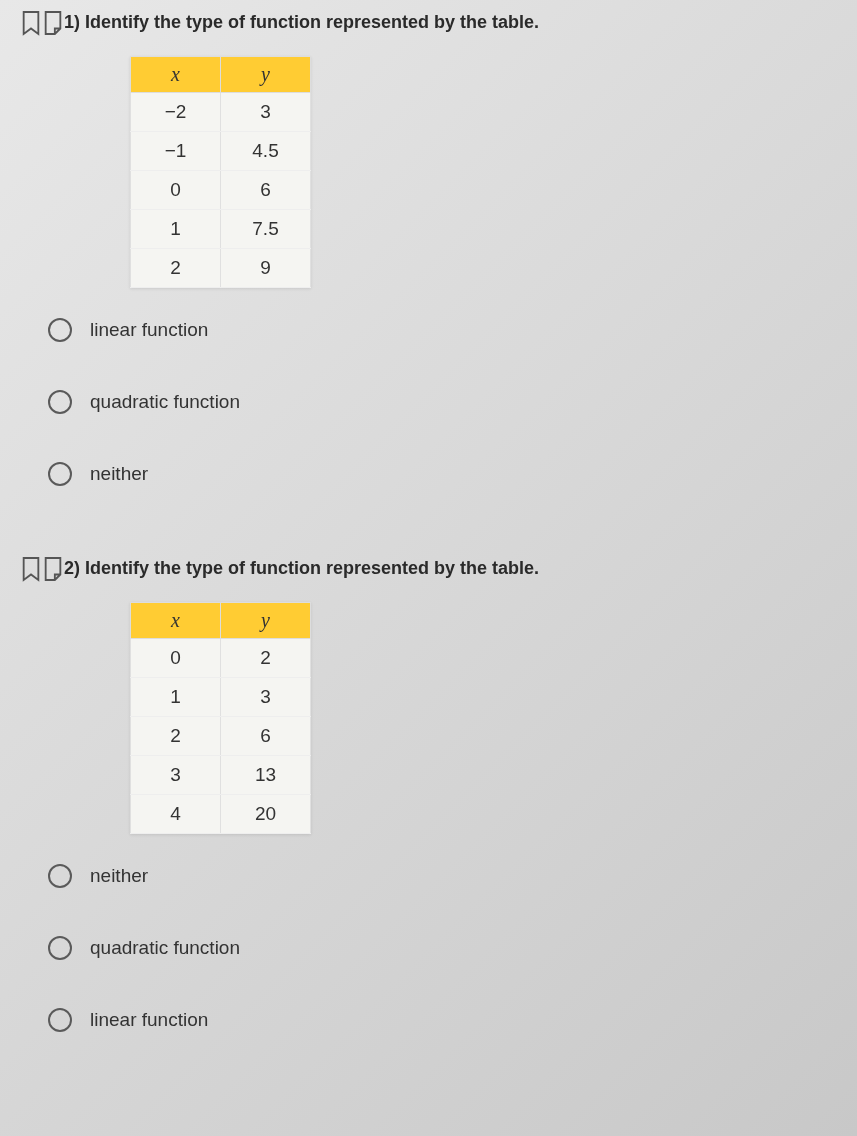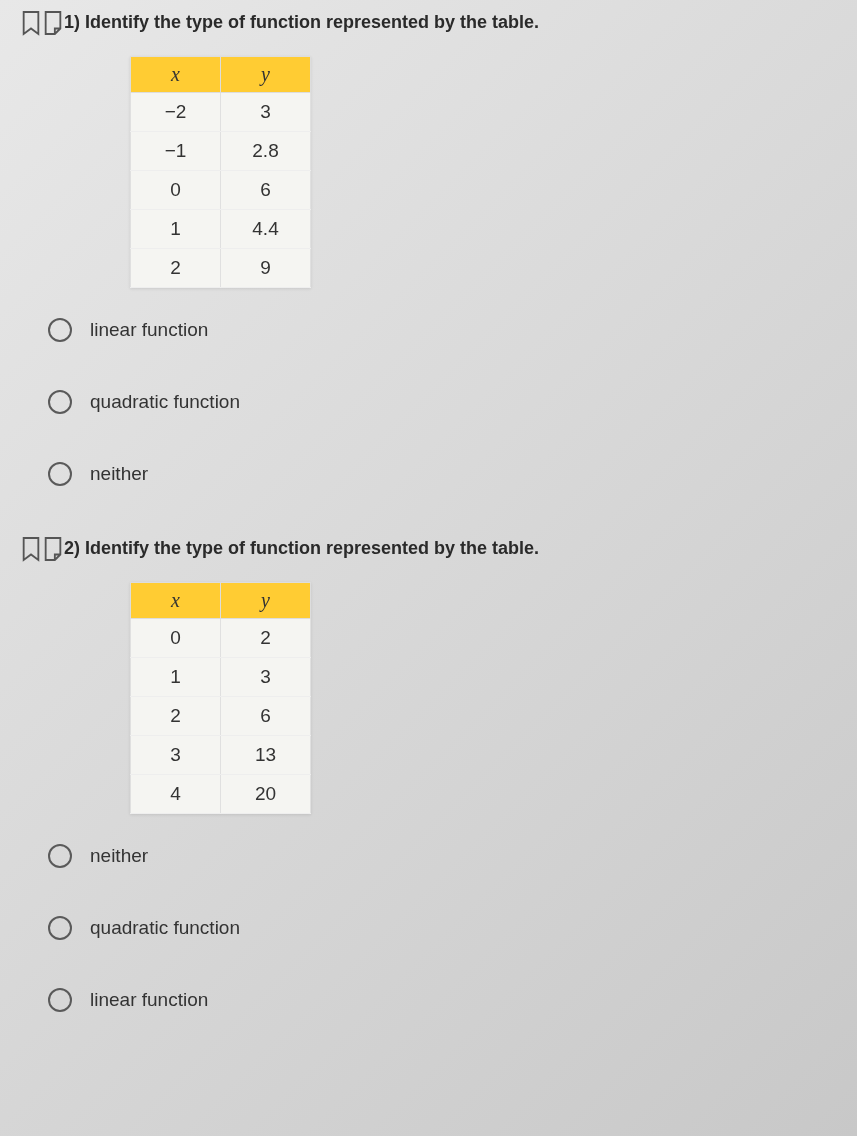--- a/index.html
+++ b/index.html
@@ -68,21 +68,21 @@
       width: 24px;
       height: 24px;
       border: 2.5px solid #5a5a5a;
       border-radius: 50%;
       flex-shrink: 0;
     }
     .option-label {
       font-size: 19px;
       color: #333;
     }
-    .q2-header { margin-top: 50px; }
+    .q2-header { margin-top: 70px; }
   </style>
 </head>
 <body>
 
 <div class="question-block">
   <div class="question-header">
     <span class="icon-bookmark">
       <svg viewBox="0 0 24 28">
           <path d="M4 2 h16 v24 l-8 -6 l-8 6 z" fill="none" stroke="#555" stroke-width="2"></path>
         </svg>
@@ -105,29 +105,29 @@
           <th>y</th>
         </tr>
       </thead>
       <tbody>
         <tr>
             <td>−2</td>
             <td>3</td>
           </tr>
         <tr>
             <td>−1</td>
-            <td>2.8</td>
+            <td>4.5</td>
           </tr>
         <tr>
             <td>0</td>
             <td>6</td>
           </tr>
         <tr>
             <td>1</td>
-            <td>4.4</td>
+            <td>7.5</td>
           </tr>
         <tr>
             <td>2</td>
             <td>9</td>
           </tr>
       </tbody>
     </table>
   </div>
 
   <div class="options">

